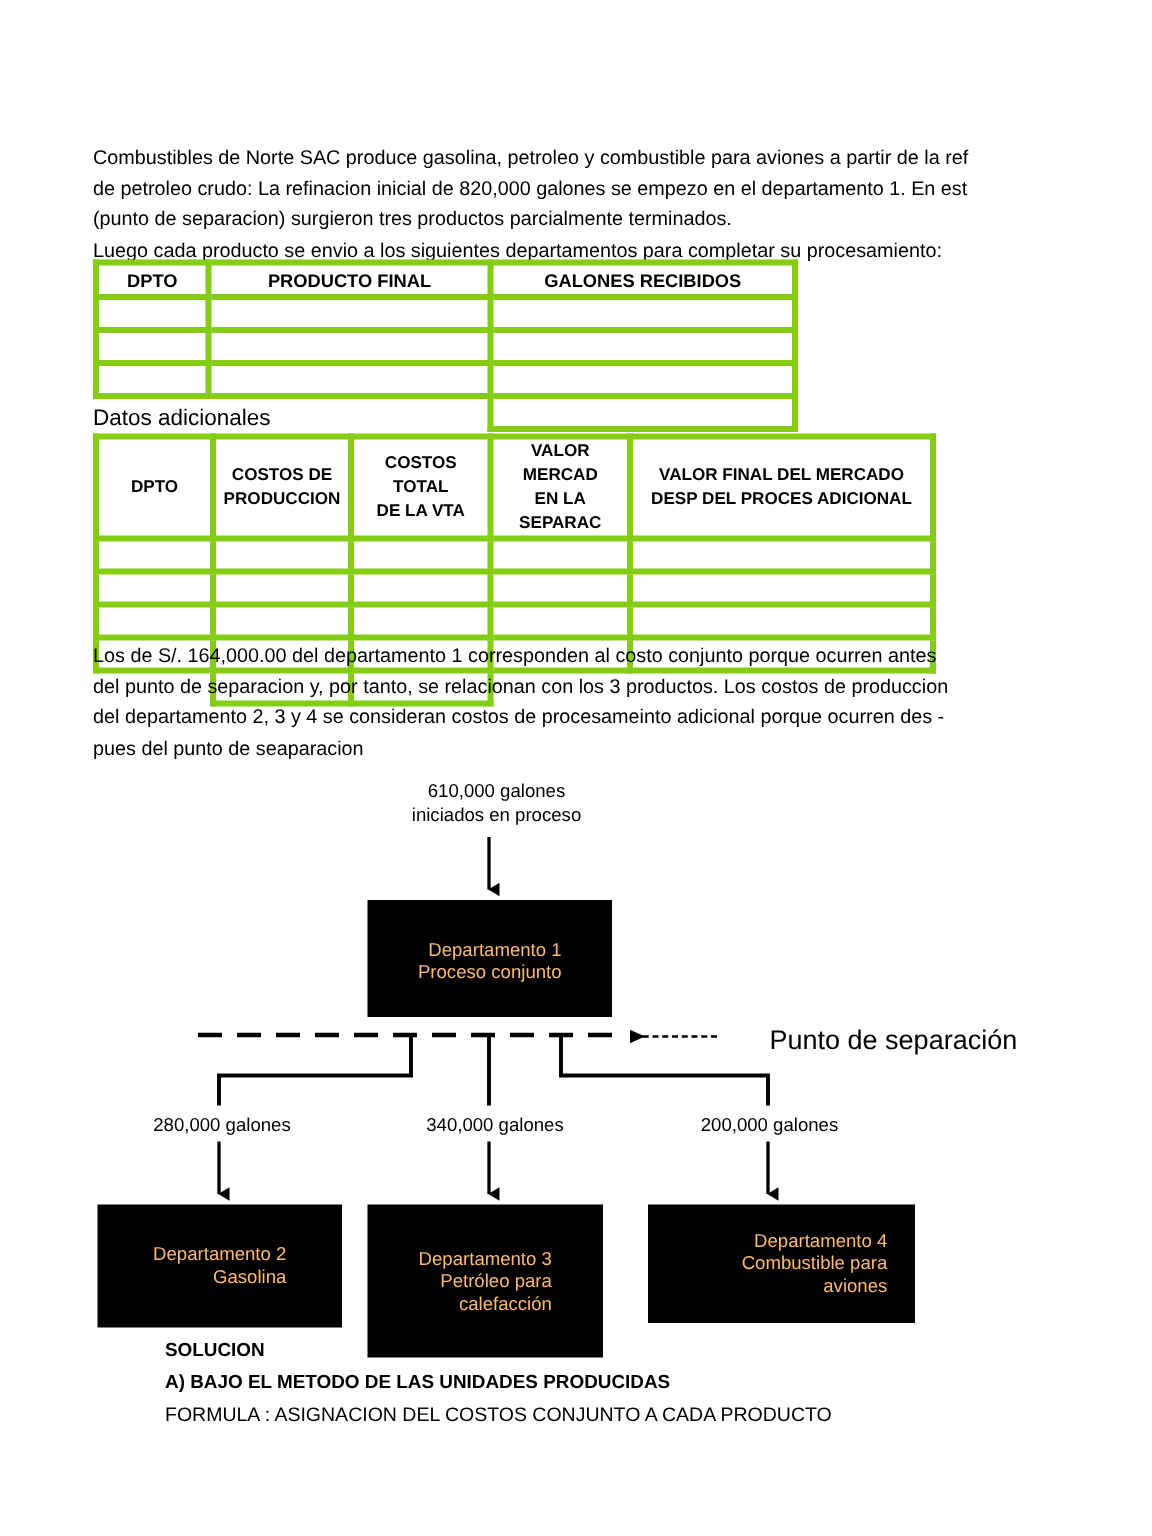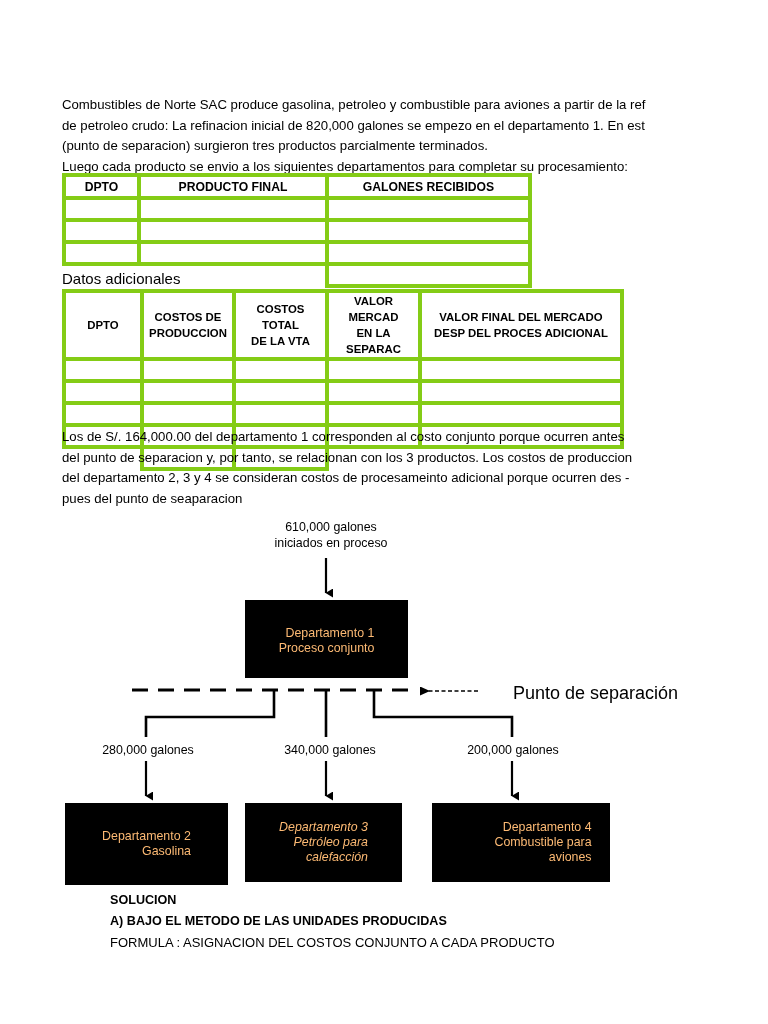--- a/index.html
+++ b/index.html
@@ -127,21 +127,21 @@
     justify-content: center;
     text-align: right;
     font-size: 12.4px;
     line-height: 15px;
     font-family: "Liberation Sans", sans-serif;
   }
   .fbox .ftext { padding: 0 4px; }
   #box-dep1 { left: 245px; top: 95px; width: 163px; height: 78px; }
   #box-dep1 .ftext { transform: translateY(2px); }
   #box-dep2 { left: 65px; top: 298px; width: 163px; height: 82px; }
-  #box-dep3 { left: 245px; top: 298px; width: 157px; height: 79px; font-style: italic; }
+  #box-dep3 { left: 245px; top: 298px; width: 157px; height: 102px; }
   #box-dep4 { left: 432px; top: 298px; width: 134px; height: 79px; padding-left: 44px; }
 
   .flabel {
     position: absolute;
     font-size: 12.4px;
     line-height: 16px;
     text-align: center;
     font-family: "Liberation Sans", sans-serif;
     white-space: nowrap;
   }

